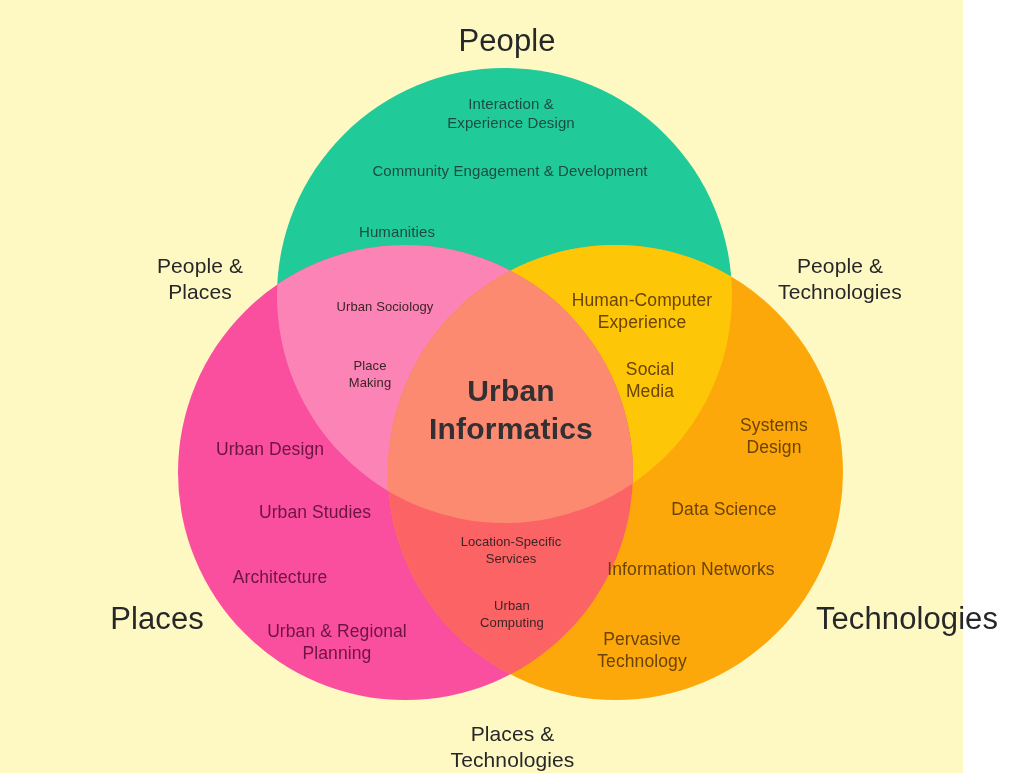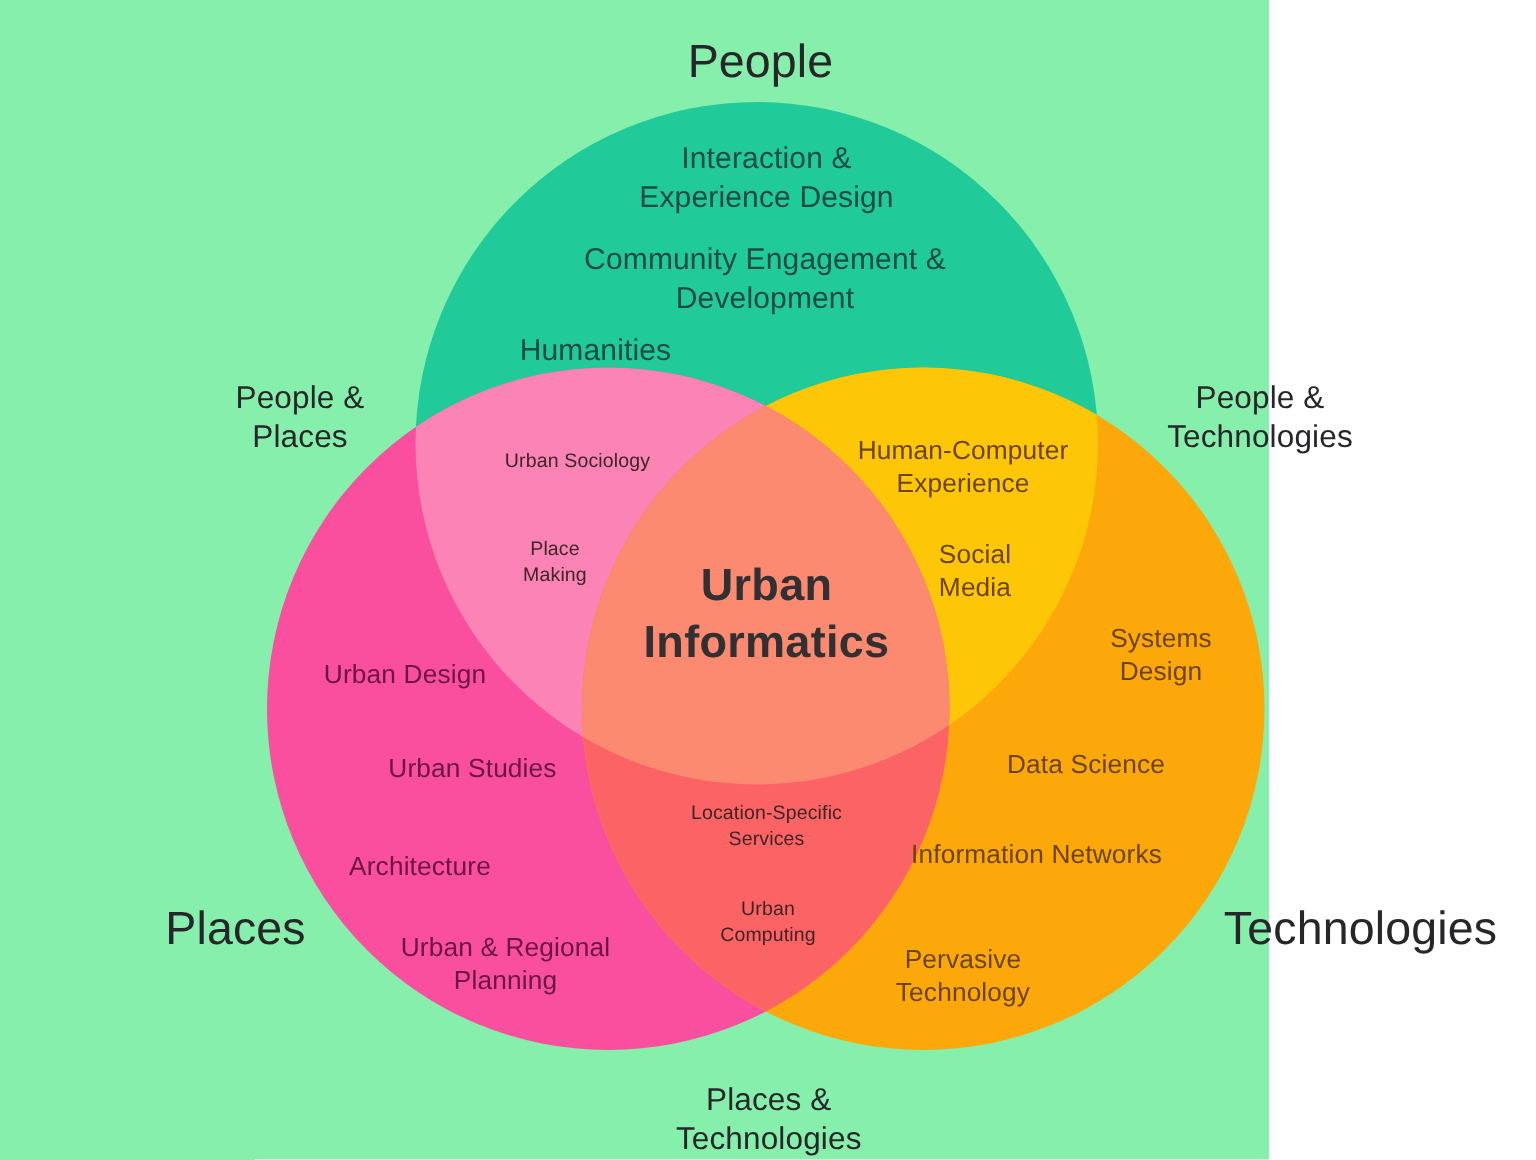--- a/index.html
+++ b/index.html
@@ -8,23 +8,23 @@
     background: #ffffff;
   }
   body {
     width: 1024px;
     height: 773px;
     font-family: "Liberation Sans", sans-serif;
     overflow: hidden;
   }
   #diagram {
     position: relative;
-    width: 846px;
+    width: 963px;
     height: 773px;
-    background: #86efac;
+    background: #fef9c3;
   }
 
   
   .outer-label {
     position: absolute;
     color: #27272a;
     font-weight: 400;
     text-align: center;
     line-height: 1.22;
     white-space: pre-line;
@@ -41,21 +41,21 @@
 
   
   .item {
     position: absolute;
     text-align: center;
     line-height: 1.28;
     white-space: pre-line;
     font-weight: 400;
     letter-spacing: 0.1px;
   }
-  .item.green-text  { color: #1d4b42; font-size: 20px; }
+  .item.green-text  { color: #1d4b42; font-size: 15px; }
   .item.pink-text   { color: #6b1540; font-size: 17.5px; }
   .item.orange-text { color: #6b4303; font-size: 17.5px; }
   .item.mix-text    { color: #3d2426; font-size: 13px; }
 
   #center-title {
     position: absolute;
     left: 391px; top: 372px;
     width: 240px;
     text-align: center;
     font-size: 30px;

